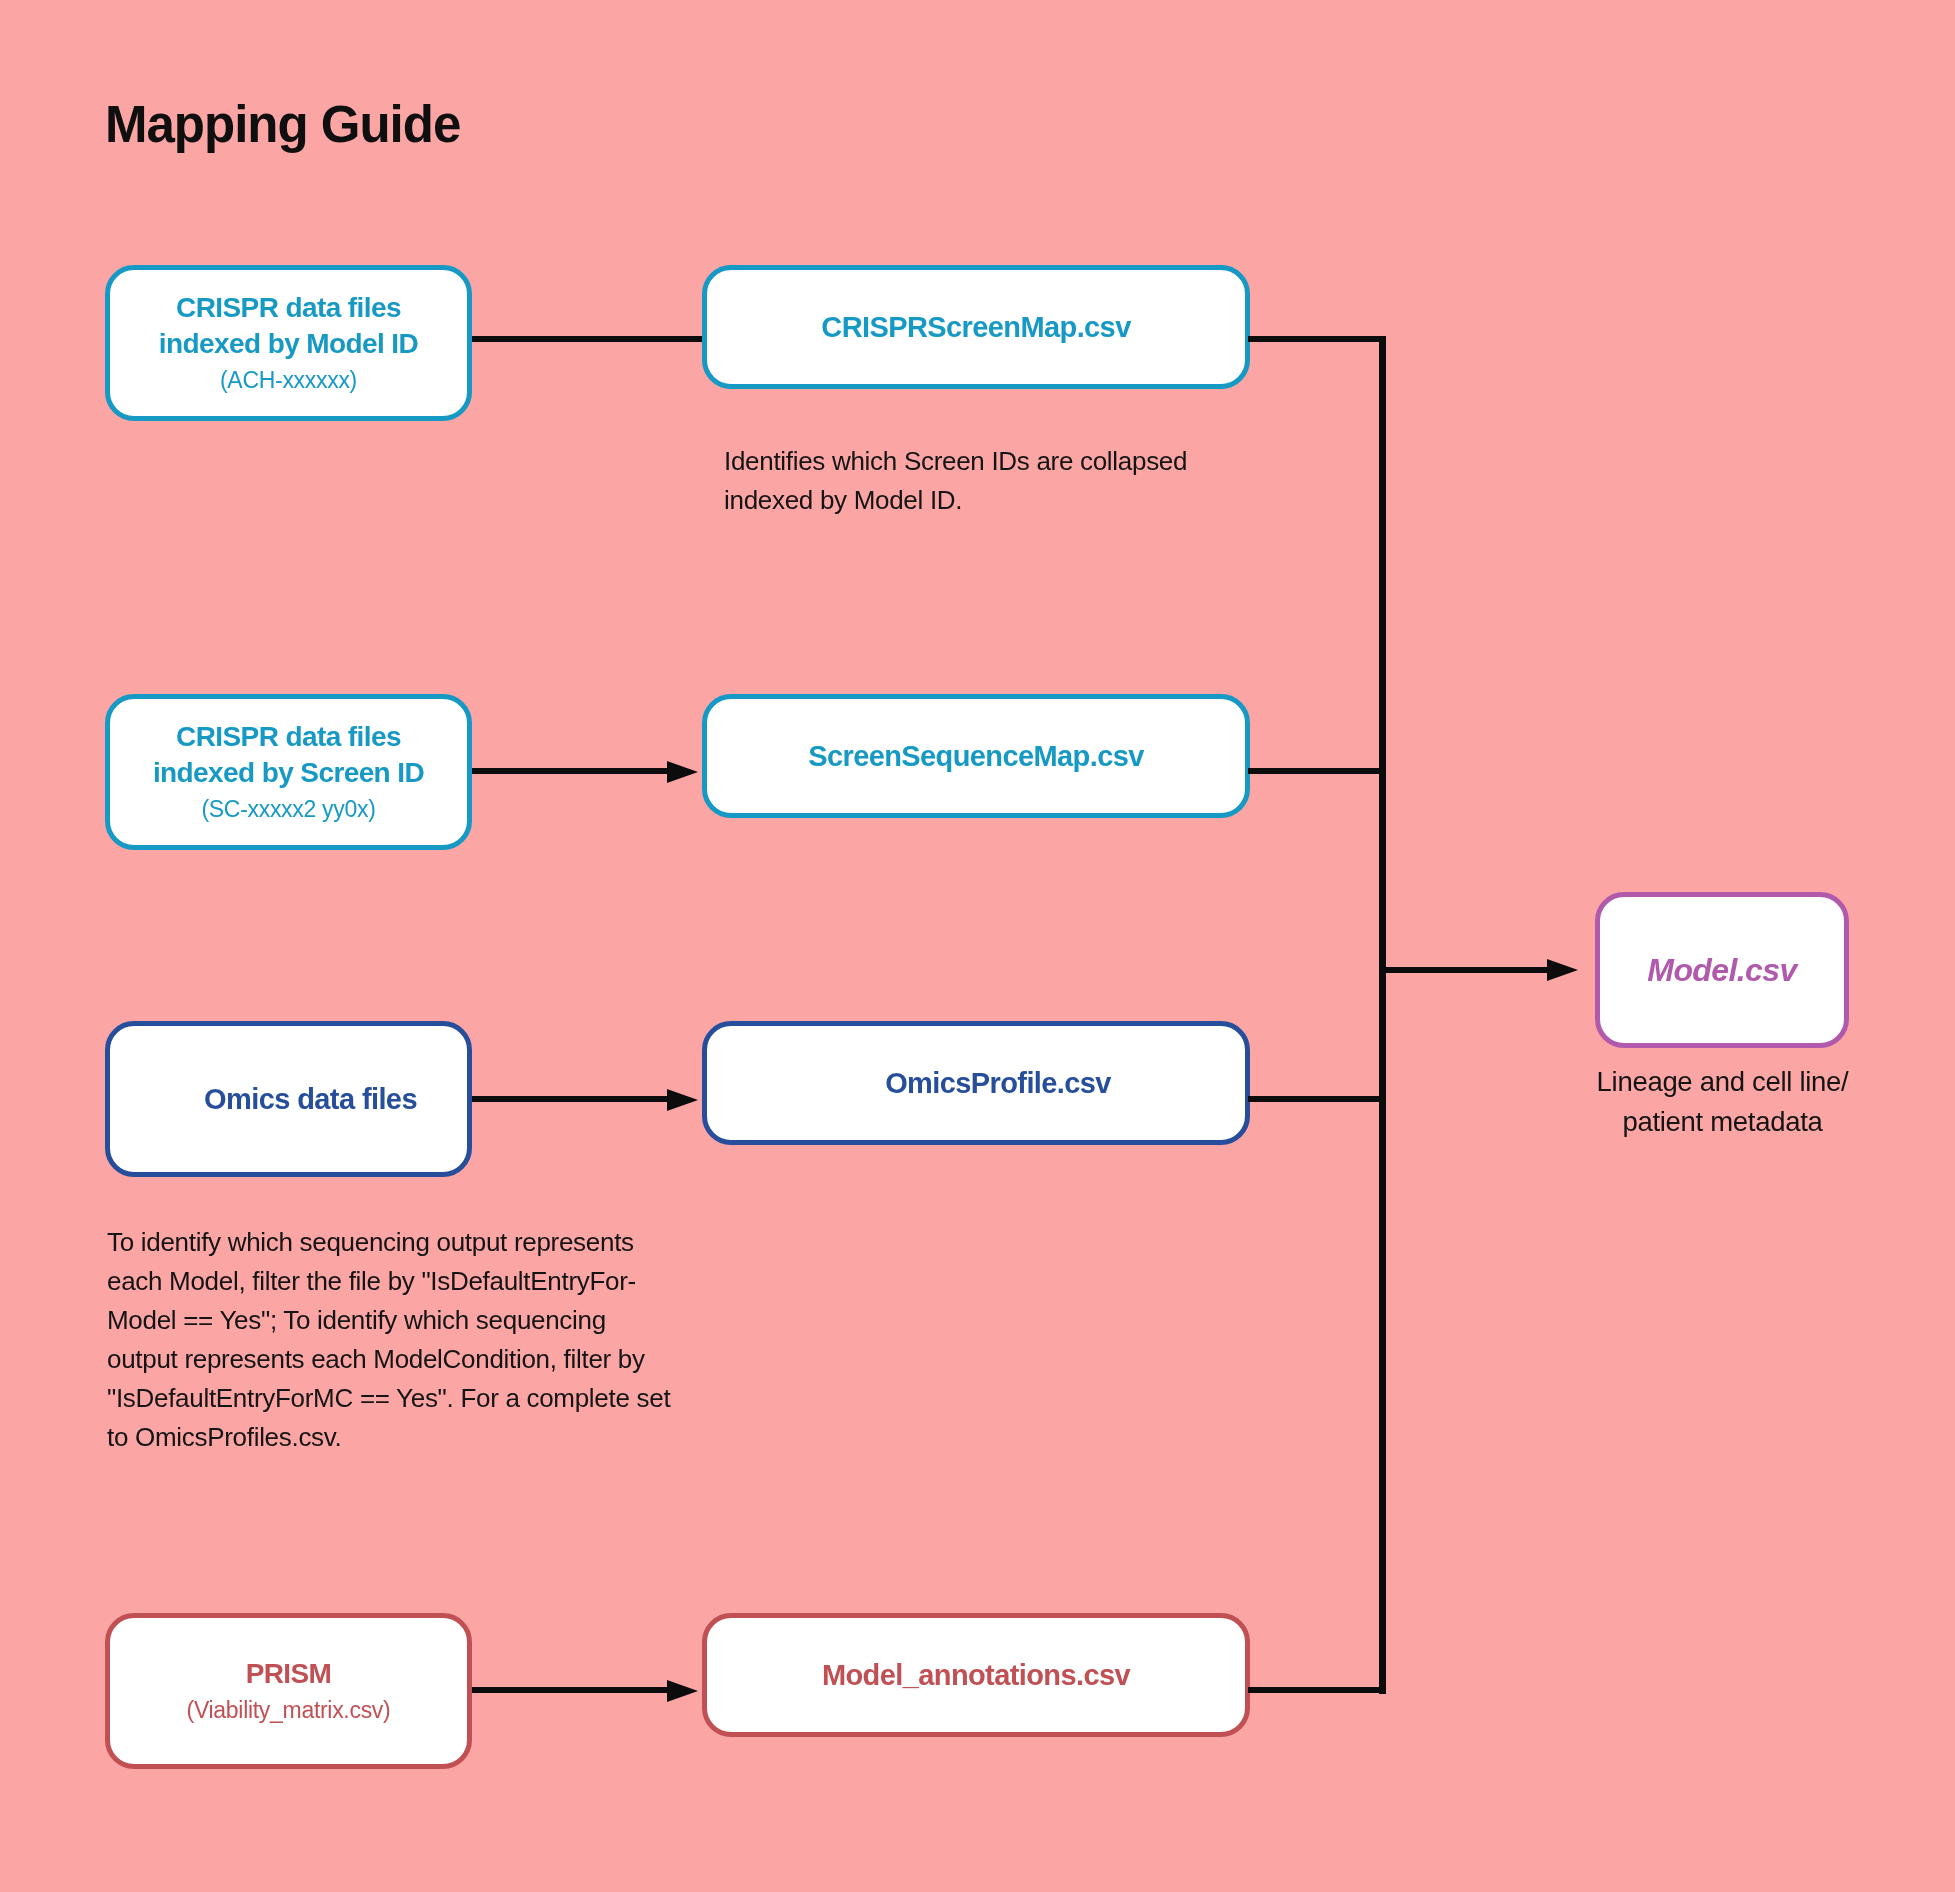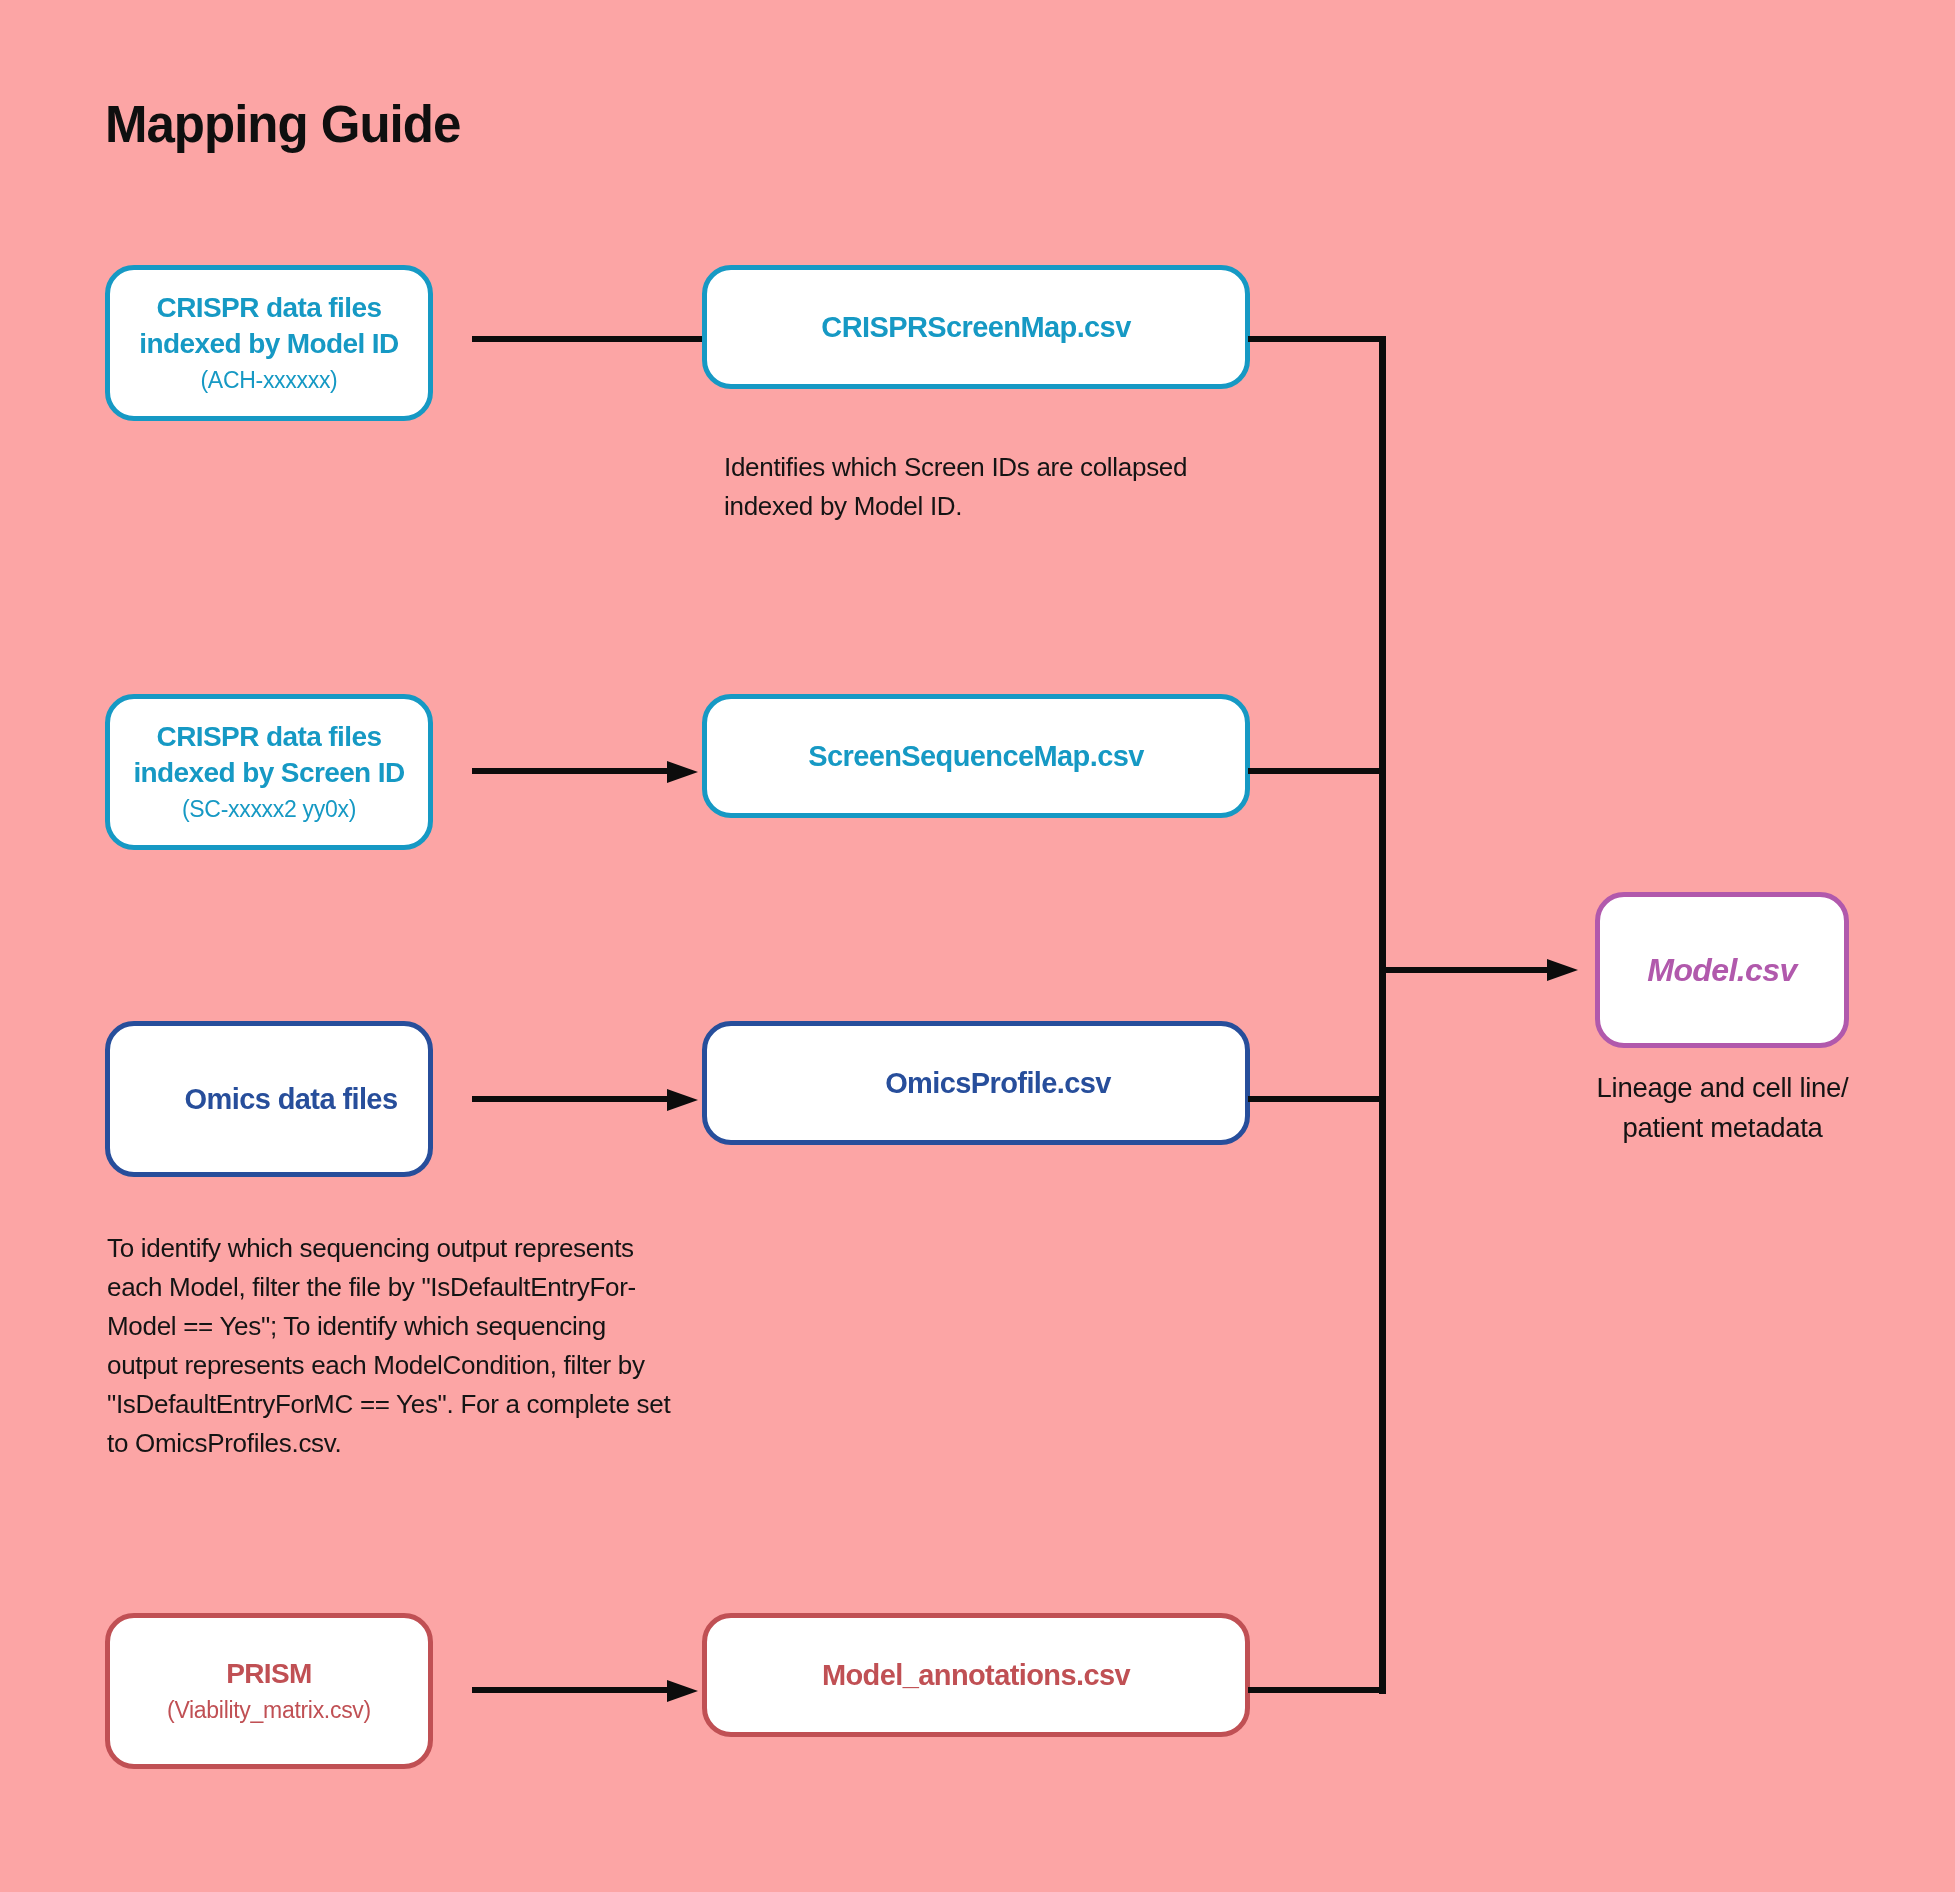--- a/index.html
+++ b/index.html
@@ -10,37 +10,37 @@
               letter-spacing:-1px;color:#0f0f0f;white-space:nowrap;}
 
   .box{position:absolute;box-sizing:border-box;background:#ffffff;border-radius:29px;
        display:flex;flex-direction:column;align-items:center;justify-content:center;
        text-align:center;}
   .box.teal{border:5.8px solid #1699c4;color:#1699c4;}
   .box.blue{border:5.8px solid #274e9b;color:#274e9b;}
   .box.red{border:5.8px solid #c05054;color:#c05054;}
   .box.purple{border:5.8px solid #b159ac;color:#b159ac;font-style:italic;}
 
-  .left-col{left:105px;width:328px;height:156px;}
+  .left-col{left:105px;width:367px;height:156px;}
   .mid-col{left:702px;width:548px;height:124px;}
   .r1{top:265px;} .r2{top:694px;} .r3{top:1021px;padding-left:44px;} .r4{top:1613px;}
 
   .bt{font-size:28px;font-weight:bold;line-height:36px;letter-spacing:-0.6px;}
   .bf{font-size:29px;font-weight:bold;letter-spacing:-0.6px;}
   .bs{font-size:23px;font-weight:400;line-height:31px;margin-top:3.2px;letter-spacing:-0.3px;}
 
   .model-box{left:1595px;top:892px;width:254px;height:156px;}
   .model-box .bf{font-size:32px;}
 
   .hline{position:absolute;height:6.4px;background:#0c0c0c;}
   .vline{position:absolute;width:7px;background:#0c0c0c;}
   .ah{position:absolute;width:0;height:0;border-top:11px solid transparent;
       border-bottom:11px solid transparent;border-left:31px solid #0c0c0c;}
 
-  .note{position:absolute;font-size:26px;line-height:39px;letter-spacing:-0.3px;color:#141414;margin-top:6px;}
+  .note{position:absolute;font-size:26px;line-height:39px;letter-spacing:-0.3px;color:#141414;}
   .note div{white-space:nowrap;}
   .model-note{left:1553px;top:1062px;width:339px;text-align:center;font-size:27.5px;line-height:40px;}
 </style>
 </head>
 <body>
 
 <div class="canvas">
 
   <div class="page-title">Mapping Guide</div>
 

